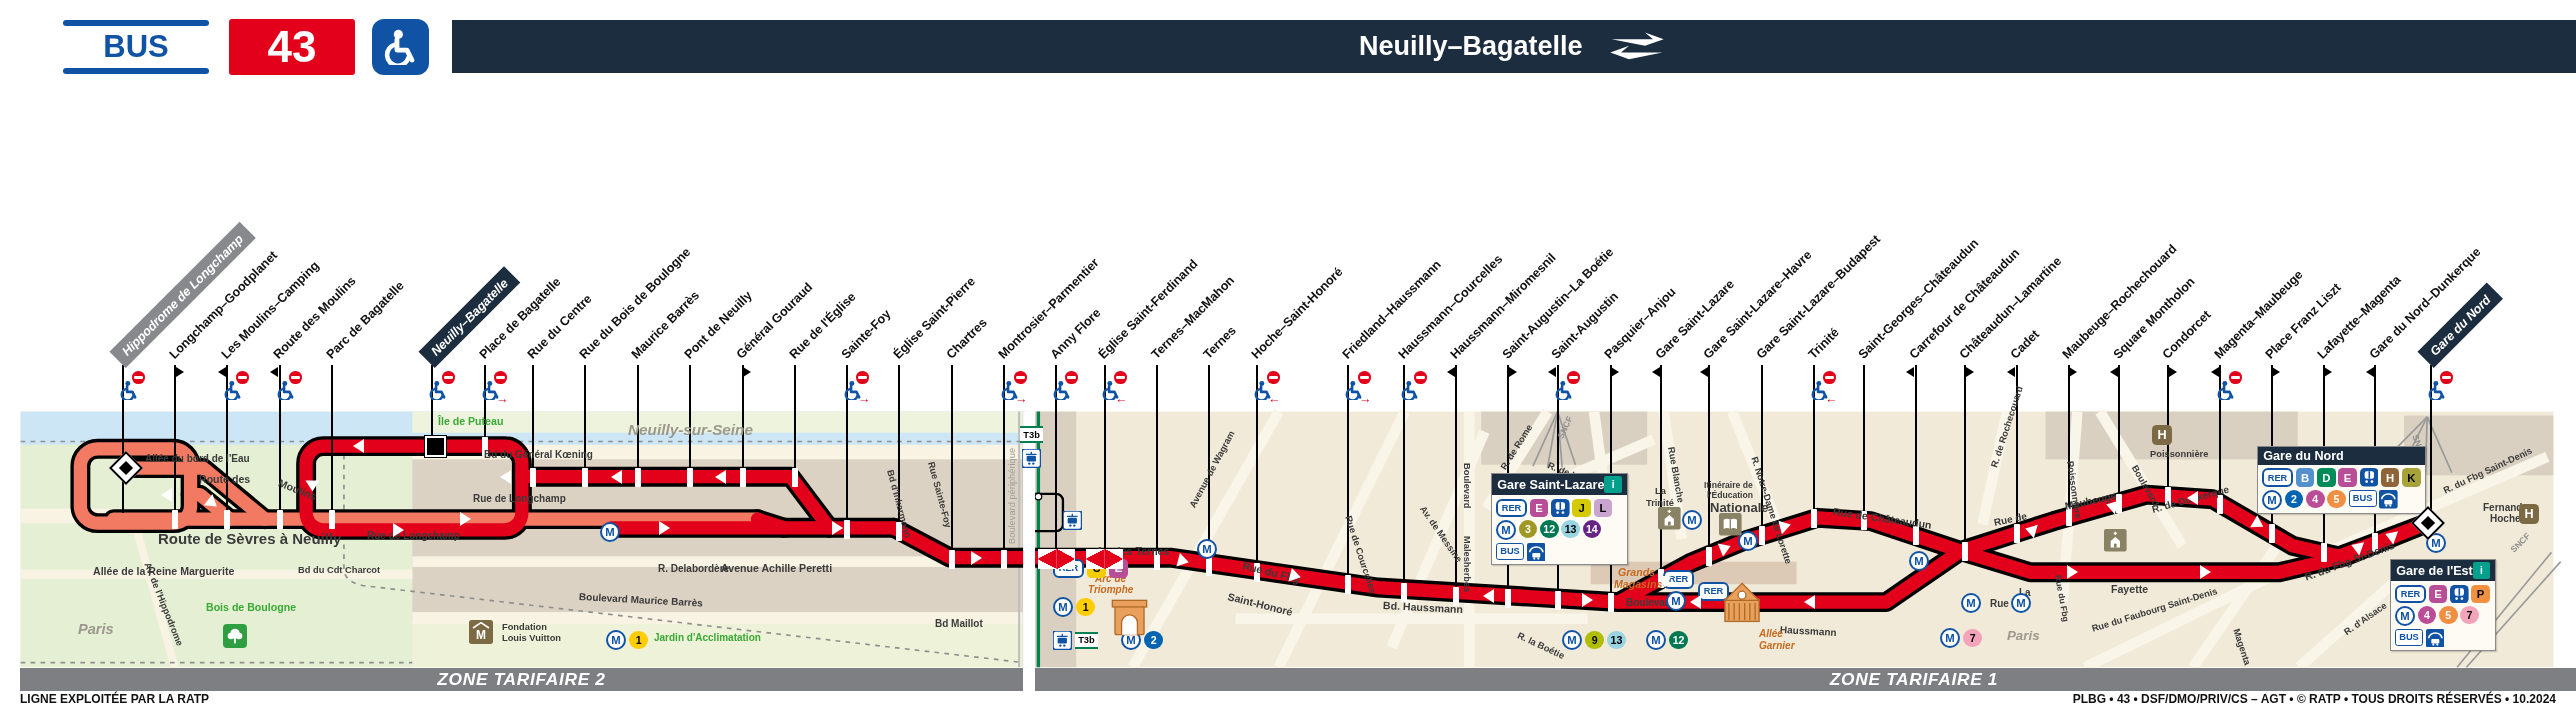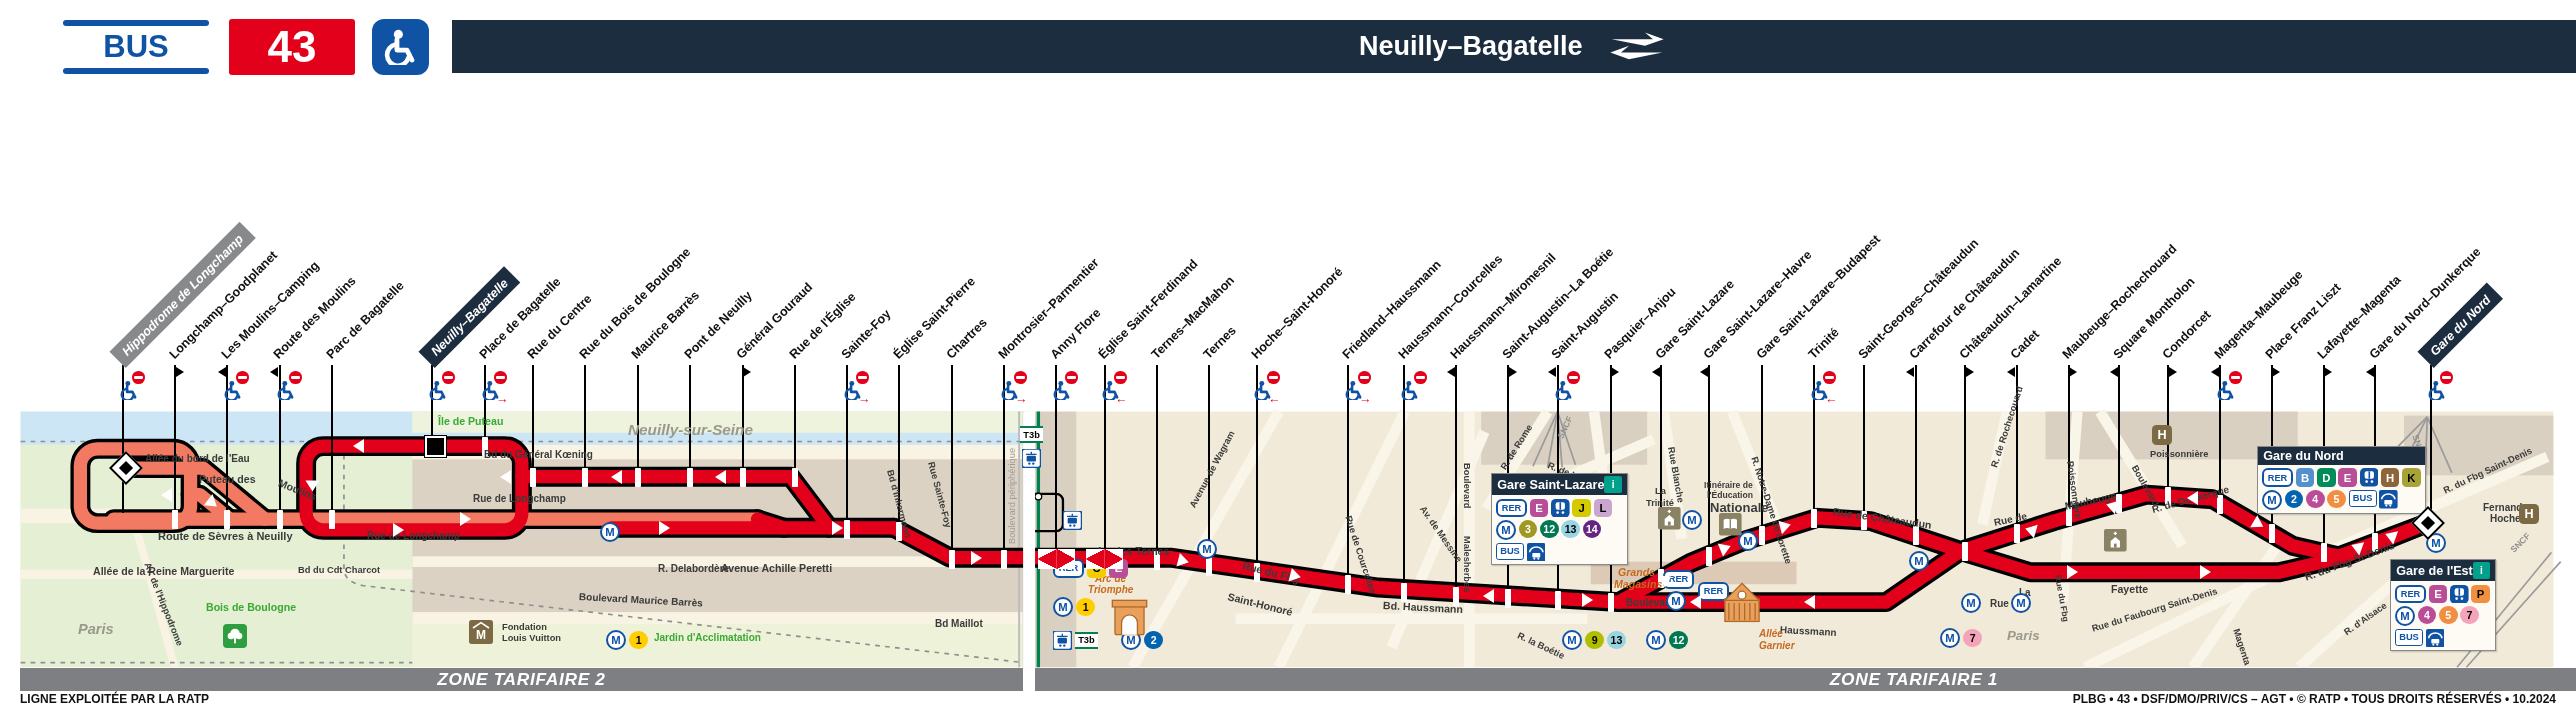--- a/index.html
+++ b/index.html
@@ -532,23 +532,23 @@
             <circle cx="11.5" cy="4.5" r="3.2" fill="#1053a5"></circle>
             <path d="M10.5 8 v7.5 h7 l3.5 7" stroke="#1053a5" stroke-width="3.4" fill="none" stroke-linecap="round" stroke-linejoin="round"></path>
             <path d="M9.5 11.5 a7.6 7.6 0 1 0 9 9.5" stroke="#1053a5" stroke-width="3.2" fill="none" stroke-linecap="round"></path>
           </svg></div>
         <div class="noentry" style="left: 2440px; top: 371px;"></div>
       </div>
     </div>
   <div id="map-layer" class="abs" style="left:0;top:0;width:2576px;height:717px;">
       <div class="mlabel green" style="left: 438px; top: 415px; font-size: 10.6px;">Île de Puteau</div>
       <div class="mlabel " style="left: 145px; top: 453px; font-size: 10px;">Allée du  bord de   l'Eau</div>
-      <div class="mlabel " style="left: 199px; top: 473px; font-size: 10.6px;">Puteau  des</div>
+      <div class="mlabel " style="left: 199px; top: 473px; font-size: 10.6px;">Route  des</div>
       <div class="mlabel " style="left: 279px; top: 476px; font-size: 10.6px; transform: rotate(22deg); transform-origin: 0px 50%;">Moulins</div>
-      <div class="mlabel " style="left: 158px; top: 530px; font-size: 11px;">Route de Sèvres à Neuilly</div>
+      <div class="mlabel " style="left: 158px; top: 530px; font-size: 15px;">Route de Sèvres à Neuilly</div>
       <div class="mlabel " style="left: 93px; top: 565px; font-size: 10.6px;">Allée  de  la    Reine  Marguerite</div>
       <div class="mlabel " style="left: 147px; top: 558px; font-size: 9.3px; transform: rotate(68deg); transform-origin: 0px 50%;">Av. de l'Hippodrome</div>
       <div class="mlabel green" style="left: 206px; top: 601px; font-size: 10.6px;">Bois de Boulogne</div>
       <div class="mlabel city" style="left: 78px; top: 621px; font-size: 14.6px;">Paris</div>
       <div class="mlabel " style="left: 298px; top: 565px; font-size: 9.3px;">Bd du Cdt Charcot</div>
       <div class="mlabel " style="left: 484px; top: 449px; font-size: 10px;">Bd du Général Kœning</div>
       <div class="mlabel city" style="left: 628px; top: 421px; font-size: 15.3px;">Neuilly-sur-Seine</div>
       <div class="mlabel " style="left: 367px; top: 530px; font-size: 10px;">Rue de Longchamp</div>
       <div class="mlabel " style="left: 473px; top: 493px; font-size: 10px;">Rue de  Longchamp</div>
       <div class="mlabel " style="left: 658px; top: 563px; font-size: 10px;">R. Delabordère</div>

